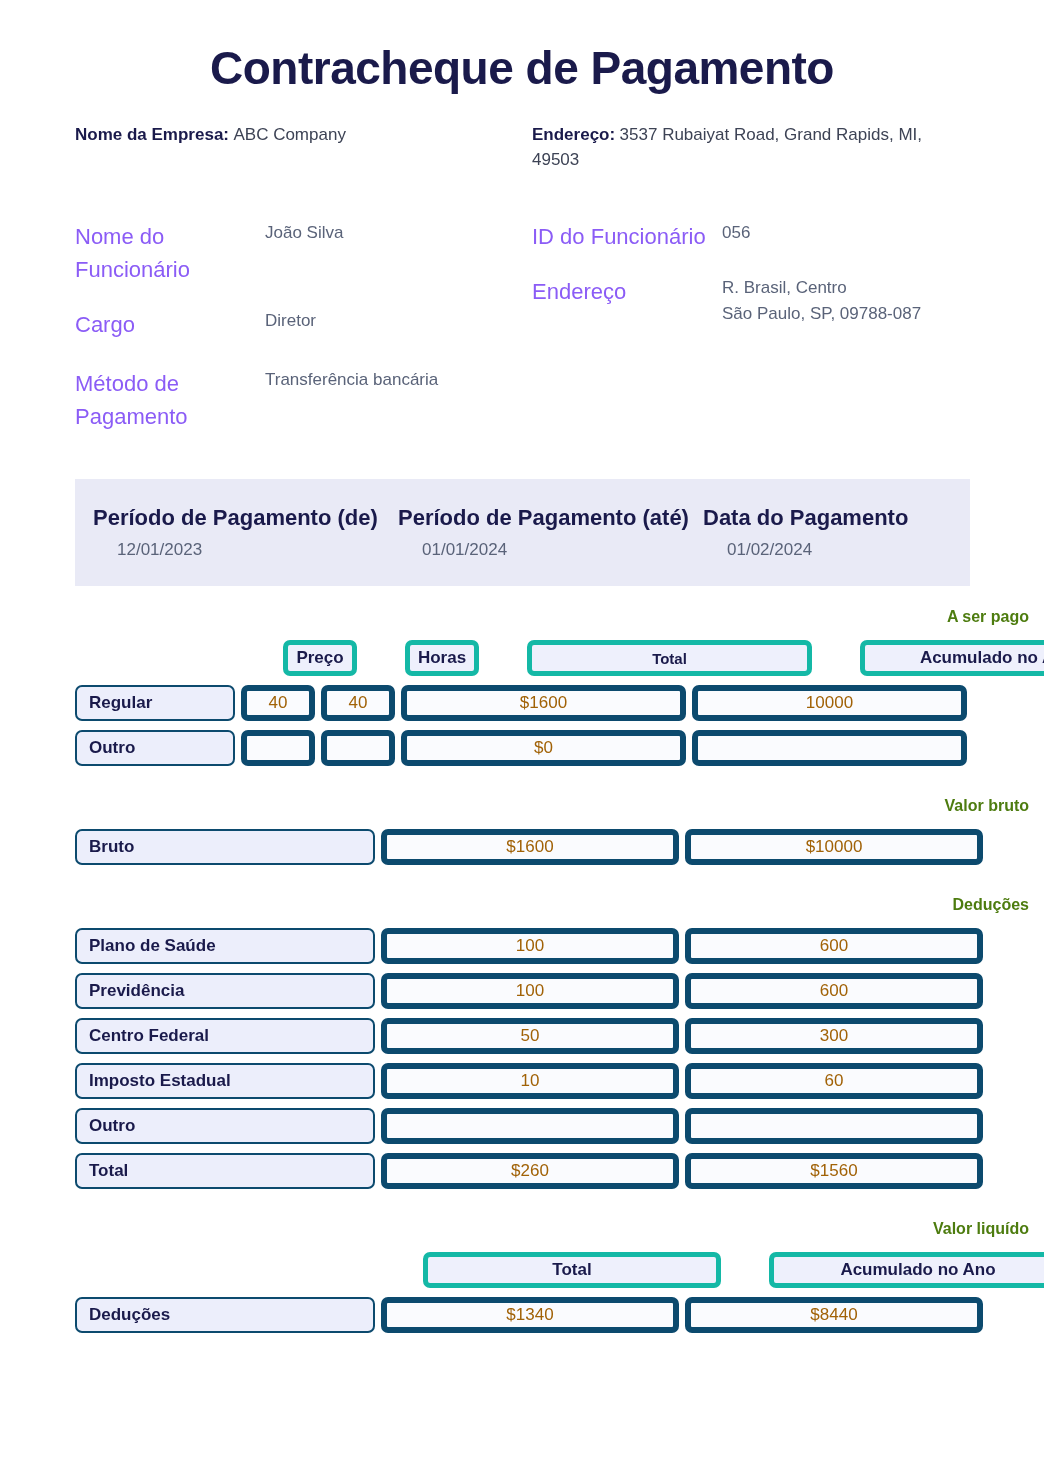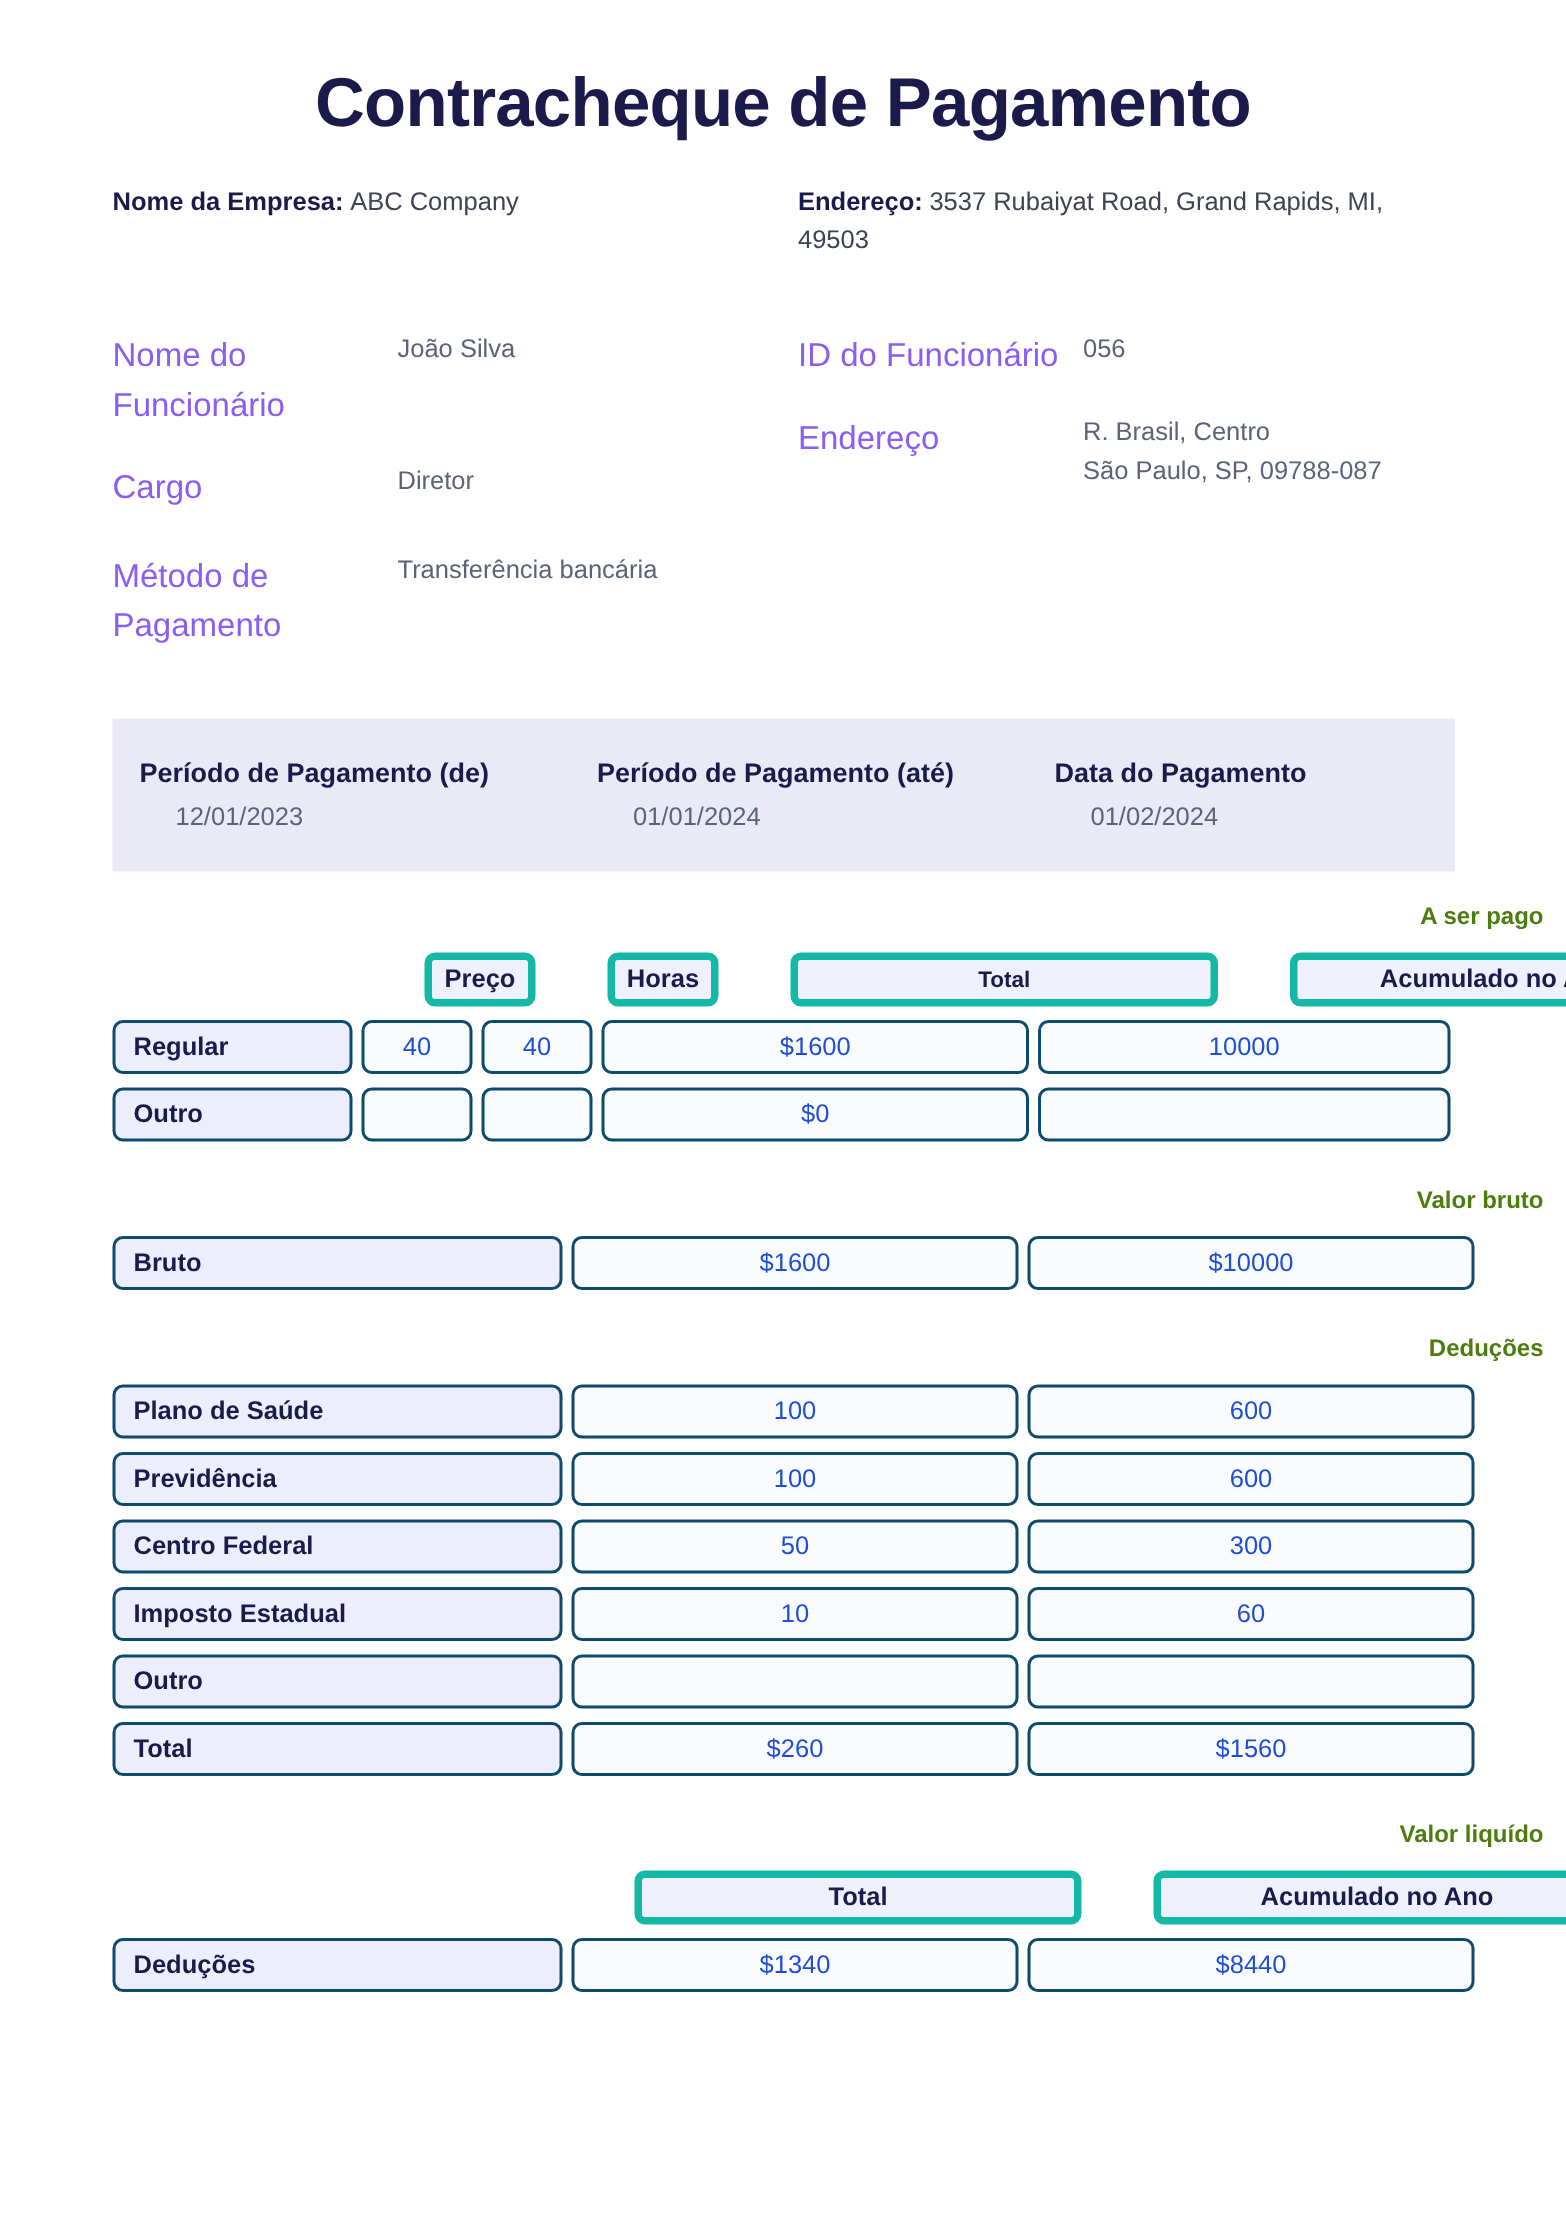--- a/index.html
+++ b/index.html
@@ -85,21 +85,21 @@
     margin: 20px 59px 0 60px;
     background: #e9eaf6;
     display: flex;
     padding: 26px 0 26px 18px;
   }
   .period-cell { padding-right: 10px; }
   .period-cell.c0 { width: 305px; }
   .period-cell.c1 { width: 305px; }
   .period-cell.c2 { width: auto; }
   .period-title {
-    font-size: 18px;
+    font-size: 22px;
     font-weight: bold;
     color: #1a1a4b;
     margin-bottom: 9px;
   }
   .period-value {
     font-size: 17px;
     color: #5a6379;
     margin-left: 24px;
   }
 
@@ -146,22 +146,22 @@
     color: #1a1a4b;
     font-weight: bold;
     justify-content: center;
     margin-left: 42px;
   }
   .cell.hdr.small { font-size: 15px; font-weight: bold; }
 
   
   .cell.val {
     background: #fafbfe;
-    border: 2px solid #0c4a6e;
-    color: #1d4ed8;
+    border: 6px solid #0c4a6e;
+    color: #a16207;
     justify-content: center;
   }
 
   .spacer { background: transparent; border: none; }
 
   
   .w-earn-lbl  { width: 160px; flex: 0 0 160px; }
   .w-earn-sm   { width: 74px;  flex: 0 0 74px; }
   .w-earn-tot  { width: 285px; flex: 0 0 285px; }
   .w-earn-ytd  { width: 275px; flex: 0 0 275px; }

